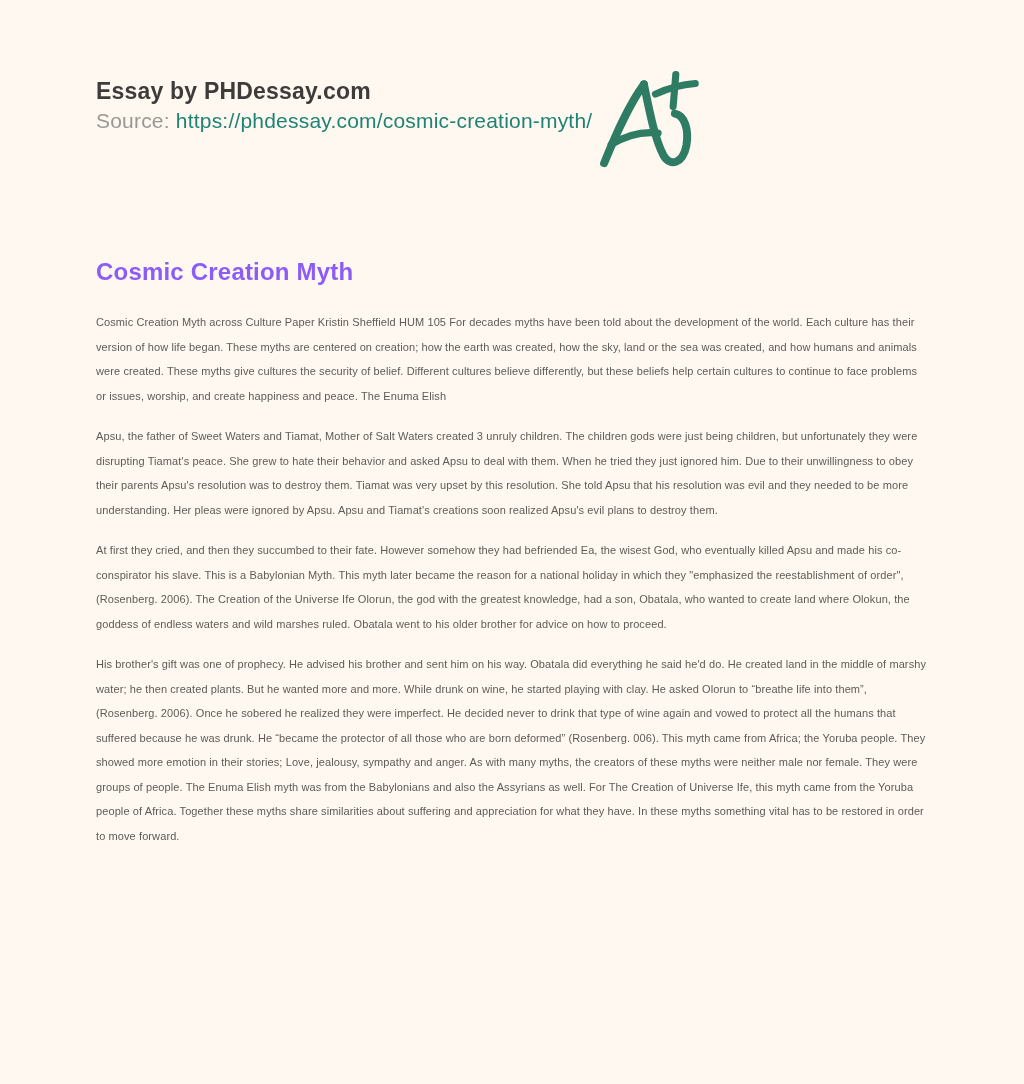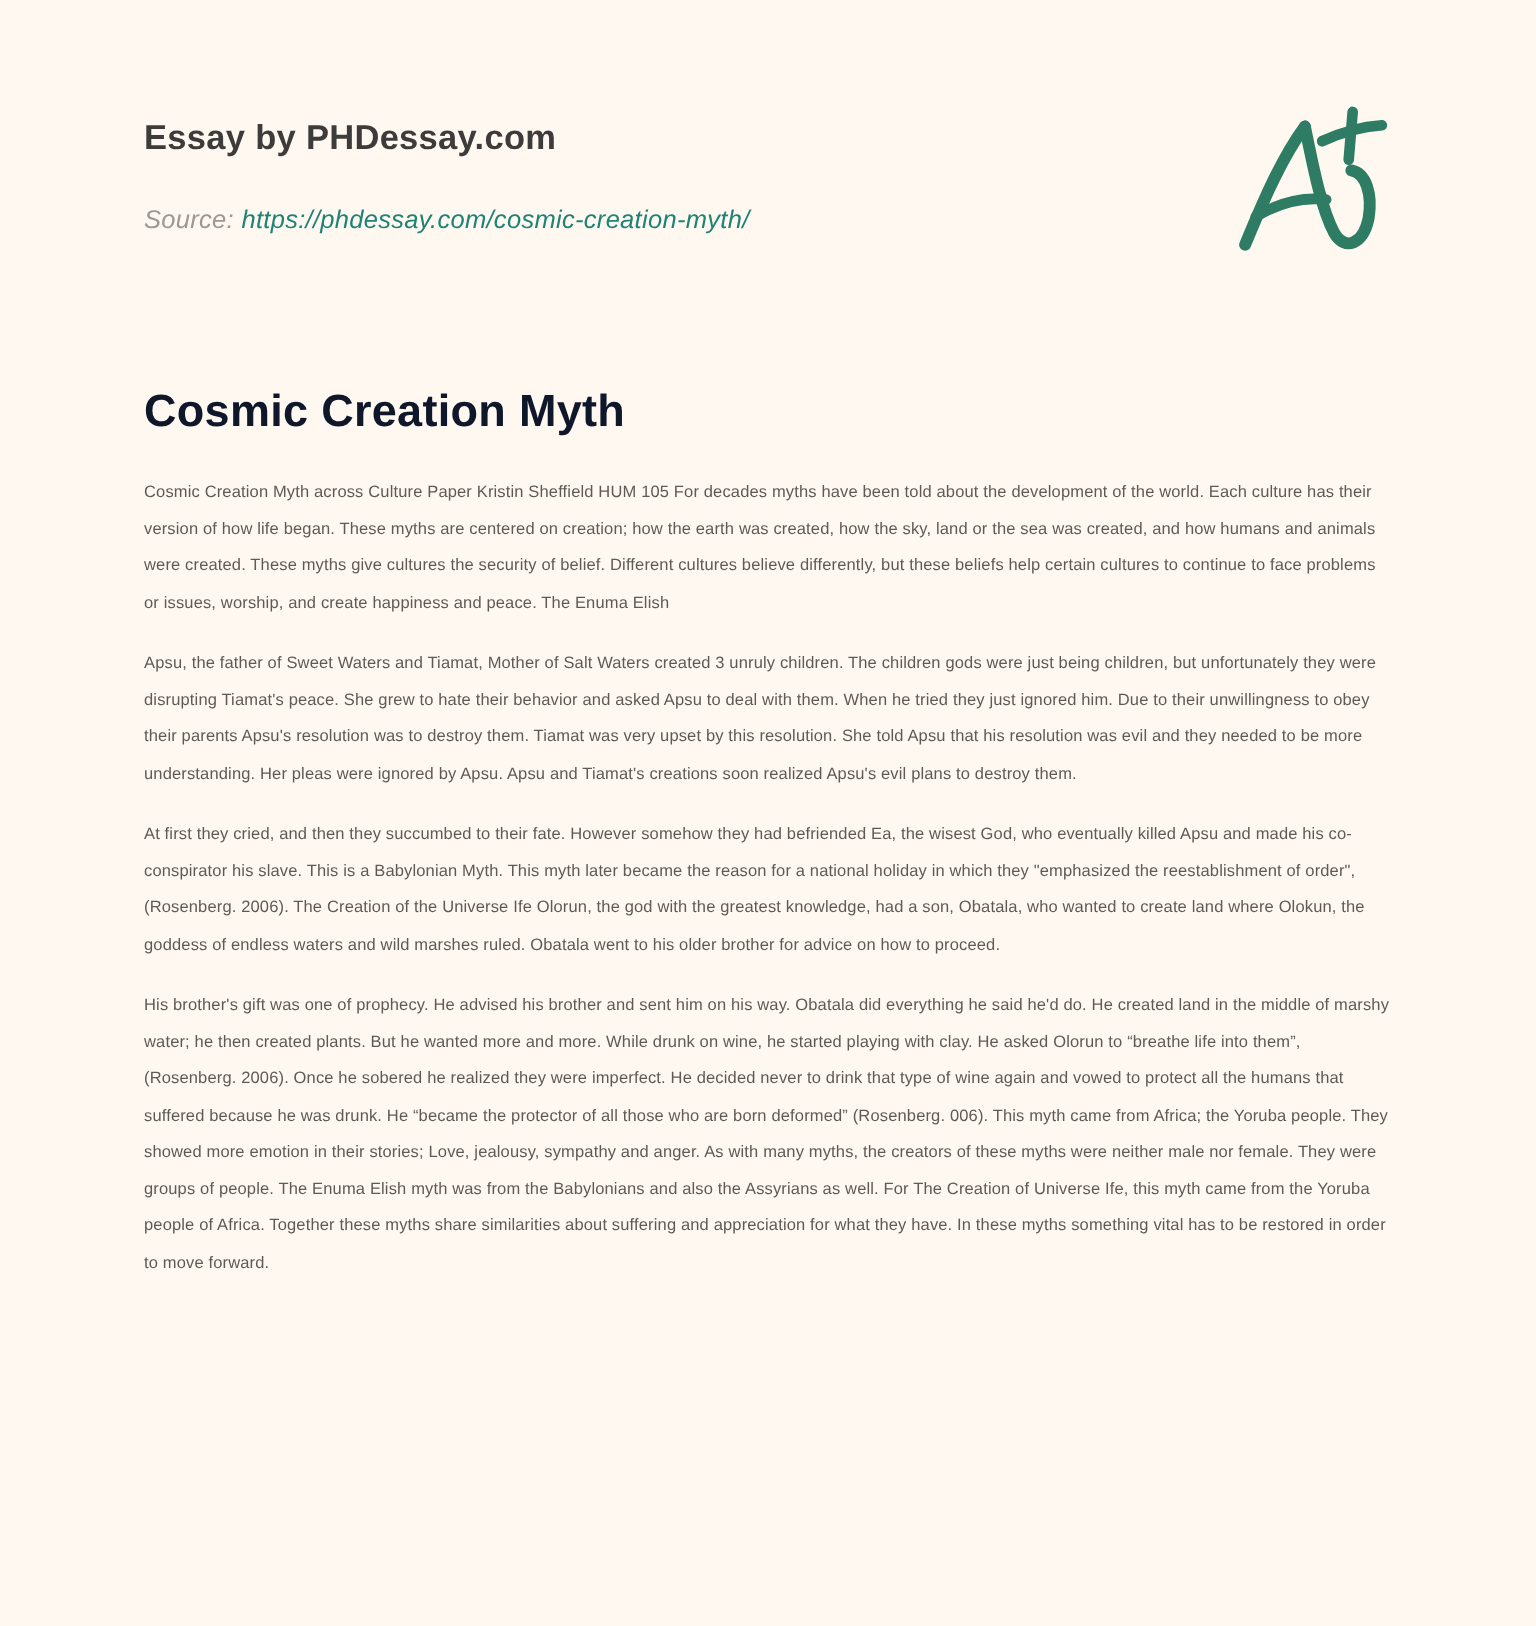--- a/index.html
+++ b/index.html
@@ -11,54 +11,53 @@
     margin: 0 auto;
     background: #FFF8F1;
     overflow: hidden;
     font-family: "Liberation Sans", "DejaVu Sans", sans-serif;
   }
   .content {
     padding: 76px 94px 0 96px;
   }
   .header-row {
     display: flex;
-    justify-content: space-between;
+    justify-content: flex-start;
     align-items: flex-start;
   }
   .site-title {
     font-size: 23px;
     font-weight: bold;
     color: #3E3C3A;
     letter-spacing: 0.2px;
     margin-top: 2px;
   }
   .source-line {
-    margin-top: 32px;
-    font-size: 17px;
+    margin-top: 4px;
+    font-size: 21px;
     letter-spacing: 0.2px;
-    font-style: italic;
   }
   .source-label { color: #9B9792; }
   .source-link {
     color: #1F8373;
     text-decoration: none;
     cursor: pointer;
   }
   .logo {
     width: 118px;
     height: 108px;
     margin-top: -12px;
     margin-right: -6px;
     flex: 0 0 auto;
   }
   .essay-title {
     margin-top: 86px;
-    font-size: 30px;
+    font-size: 24px;
     font-weight: bold;
-    color: #0f172a;
+    color: #8b5cf6;
     letter-spacing: 0.2px;
   }
   .essay-body { margin-top: 24px; }
   .essay-body p {
     font-size: 11px;
     line-height: 24.5px;
     color: #5E5B57;
     letter-spacing: 0.1px;
     margin: 0 0 16px 0;
     max-width: 838px;

